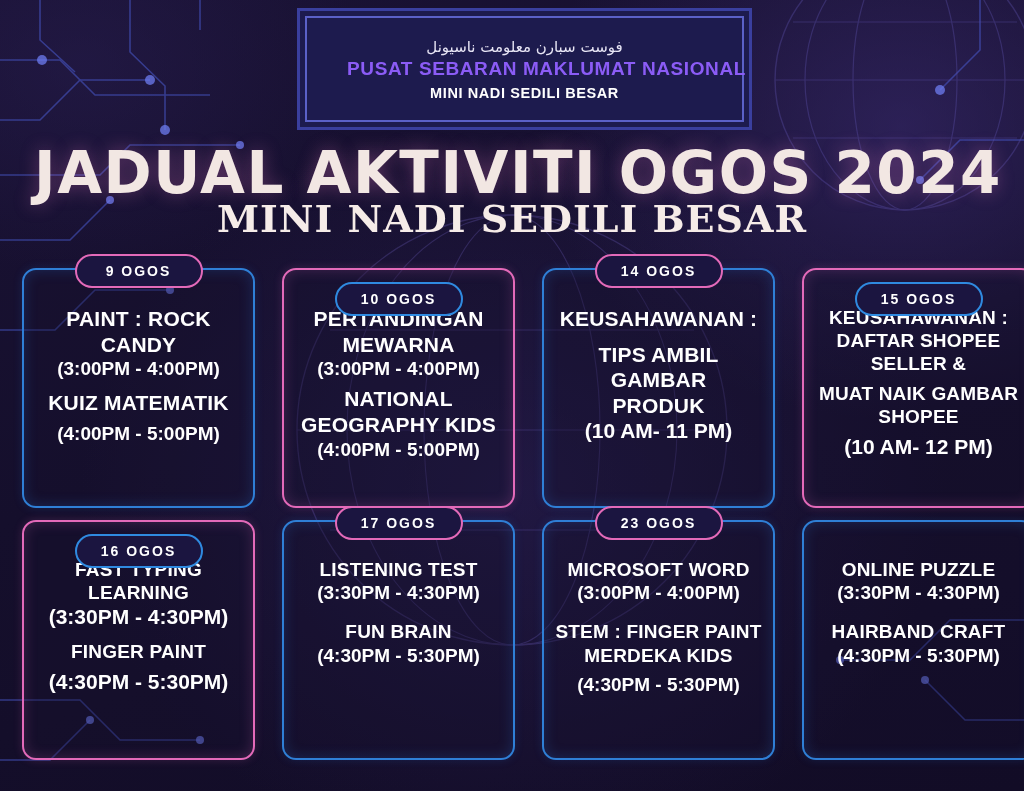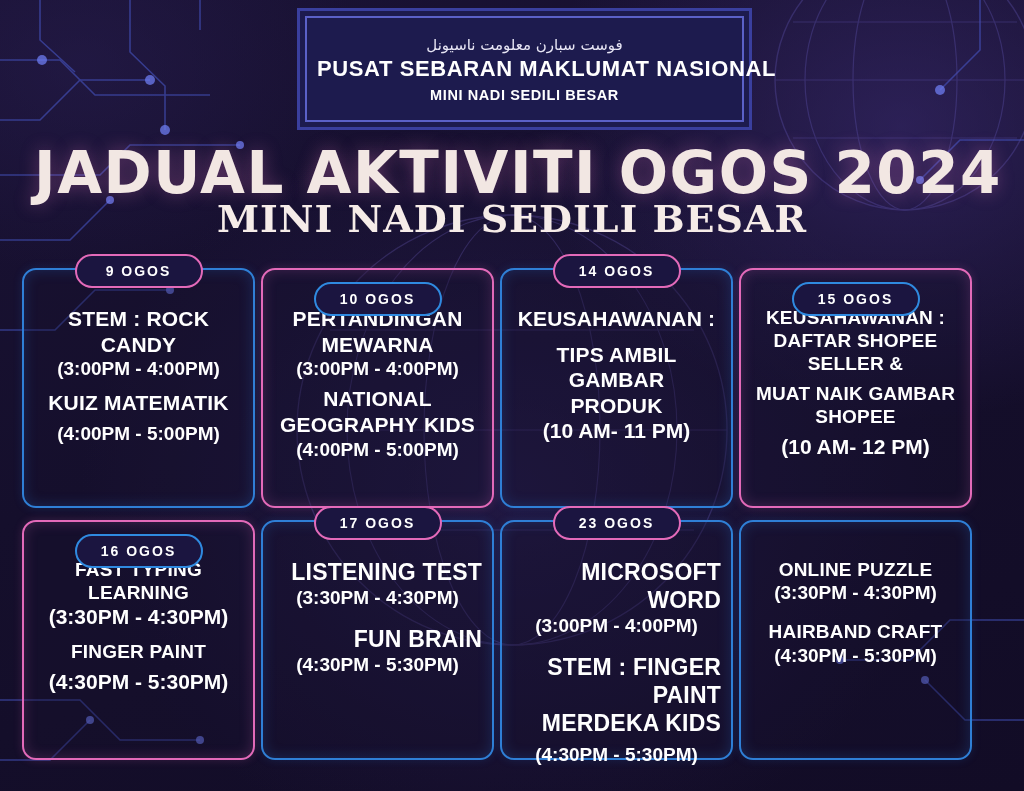--- a/index.html
+++ b/index.html
@@ -35,21 +35,21 @@
     border: 2px solid #5b61c8;
     display: flex; flex-direction: column;
     align-items: center; justify-content: center;
     gap: 2px;
   }
   .hdr-jawi {
     color: #e8e6f5; font-size: 15px; letter-spacing: 0.5px;
     font-family: "DejaVu Sans", sans-serif;
   }
   .hdr-main {
-    color: #ffffff; font-size: 22px; font-weight: bold;
+    color: #8b5cf6; font-size: 19px; font-weight: bold;
     letter-spacing: 0.6px; white-space: nowrap; margin-left: 44px;
   }
   .hdr-sub {
     color: #ffffff; font-size: 14.5px; font-weight: bold;
     letter-spacing: 0.6px; margin-top: 3px;
   }
 
   
   .title-main {
     position: absolute; left: 12px; right: 0; top: 139px;
@@ -72,21 +72,21 @@
   }
 
   
   .grid {
     position: absolute;
     left: 22px; top: 268px;
     width: 980px;
     display: grid;
     grid-template-columns: repeat(4, 233px);
     grid-template-rows: 240px 240px;
-    gap: 12px 6px;
+    gap: 12px 27px;
   }
   .card {
     position: relative;
     border-radius: 14px;
     border: 2px solid #2f7fd6;
     background: rgba(22,16,46,0.35);
     padding: 22px 10px 12px;
     display: flex; flex-direction: column;
     align-items: center;
     box-shadow: 0 0 14px rgba(45,120,220,0.25) inset, 0 0 10px rgba(40,110,210,0.18);
@@ -117,21 +117,21 @@
     align-items: center; justify-content: flex-start;
   }
   .line {
     color: #ffffff;
     text-align: center;
     line-height: 1.22;
     width: 100%;
   }
   .line.t { font-size: 21px; font-weight: bold; letter-spacing: 0.2px; }
   .line.t.small { font-size: 19px; }
-  .line.t.xsmall { font-size: 23px; text-align: right; }
+  .line.t.xsmall { font-size: 19px; }
   .line.time { font-size: 19px; font-weight: bold; }
   .line.time.big { font-size: 21px; }
   .gap { height: 10px; }
   .gap.s { height: 6px; }
   .gap.l { height: 16px; }
 </style>
 </head>
 <body>
 
 <div id="poster">
@@ -193,21 +193,21 @@
     </div>
   </div>
 
   <div class="title-main">JADUAL AKTIVITI OGOS 2024</div>
   <div class="title-sub">MINI NADI SEDILI BESAR</div>
 
   <div class="grid" id="grid">
       <div class="card">
         <div class="date-pill">9 OGOS</div>
         <div class="card-body">
-          <div class="line t">STEM : ROCK</div>
+          <div class="line t">PAINT : ROCK</div>
           <div class="line t">CANDY</div>
           <div class="line time">(3:00PM - 4:00PM)</div>
           <div class="gap"></div>
           <div class="line t">KUIZ MATEMATIK</div>
           <div class="gap s"></div>
           <div class="line time">(4:00PM - 5:00PM)</div>
         </div>
       </div>
       <div class="card pink">
         <div class="date-pill blue">10 OGOS</div>

